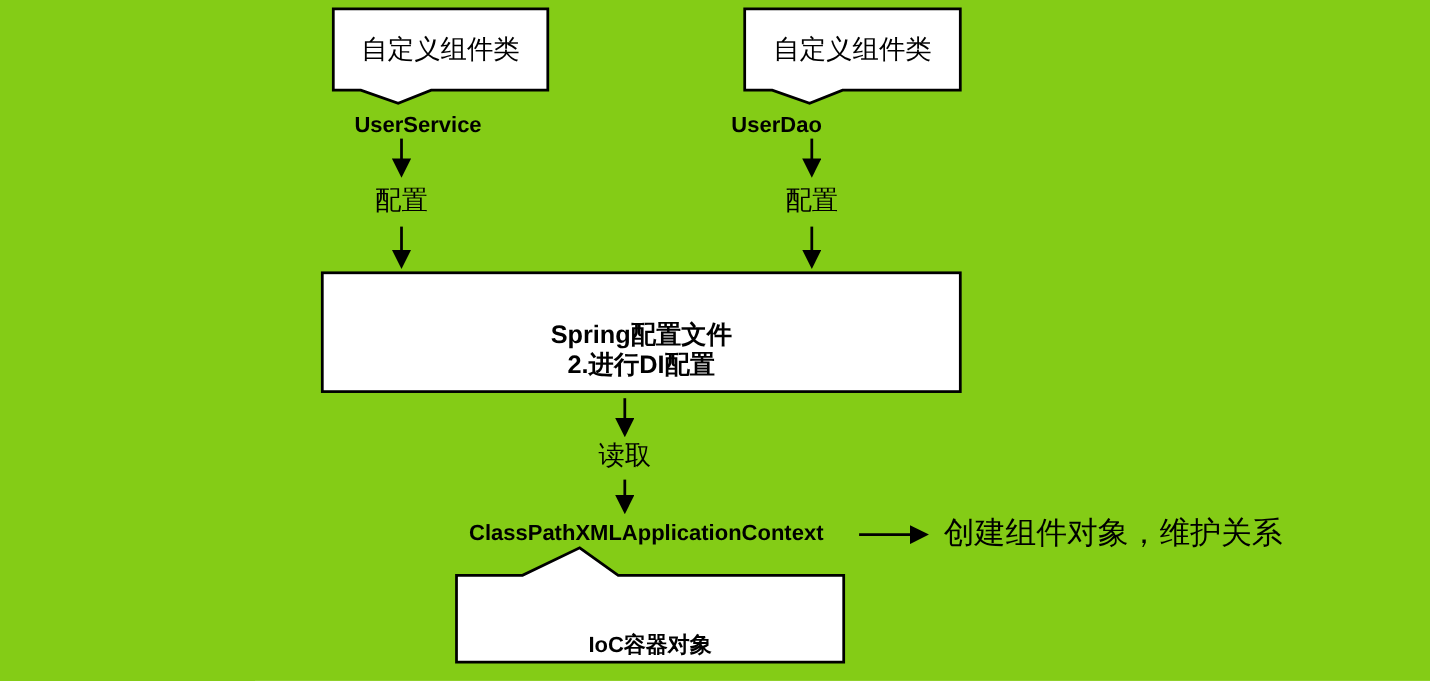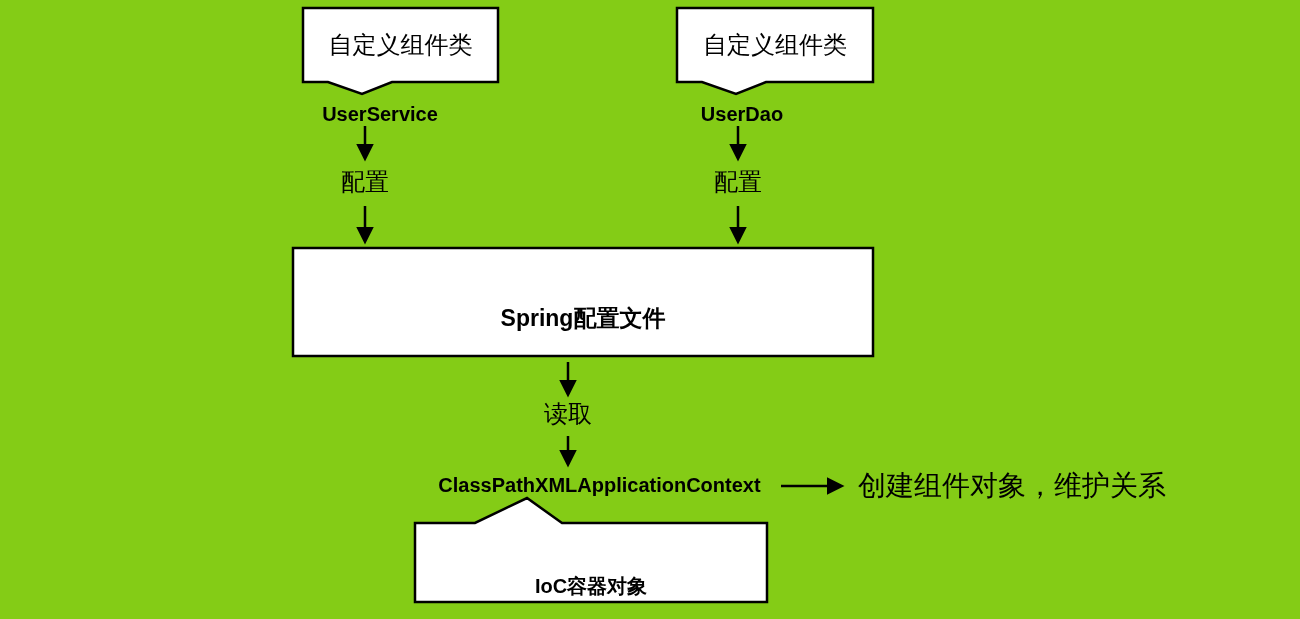--- a/index.html
+++ b/index.html
@@ -59,28 +59,29 @@
     <line x1="568" y1="362" x2="568" y2="394" stroke="#000000" stroke-width="2.5" marker-end="url(#arrowhead)"></line>
     <line x1="568" y1="436" x2="568" y2="464" stroke="#000000" stroke-width="2.5" marker-end="url(#arrowhead)"></line>
     <line x1="781" y1="486" x2="841" y2="486" stroke="#000000" stroke-width="2.5" marker-end="url(#arrowhead)"></line>
   </svg>
 
   <div class="lbl cn" style="left:303px;top:8px;width:195px;height:74px;">自定义组件类</div>
   <div class="lbl code" style="left:280px;top:101px;width:200px;height:26px;">UserService</div>
   <div class="lbl cn" style="left:315px;top:166px;width:100px;height:32px;">配置</div>
 
   <div class="lbl cn" style="left:677px;top:8px;width:196px;height:74px;">自定义组件类</div>
-  <div class="lbl code" style="left:642px;top:101px;width:200px;height:26px;">UserDao</div>
+  <div class="lbl code" style="left:606px;top:101px;width:200px;height:26px;">UserDao</div>
   <div class="lbl cn" style="left:688px;top:166px;width:100px;height:32px;">配置</div>
 
   <div class="springbox">
     <div>Spring配置文件</div>
+    <div>2.进行DI配置</div>
   </div>
 
   <div class="lbl cn" style="left:518px;top:398px;width:100px;height:32px;">读取</div>
 
-  <div class="lbl code" style="left:412px;top:471px;width:375px;height:28px;">ClassPathXMLApplicationContext</div>
+  <div class="lbl code" style="left:400px;top:471px;width:375px;height:28px;">ClassPathXMLApplicationContext</div>
 
   <div class="result">创建组件对象，维护关系</div>
 
   <div class="lbl code" style="left:415px;top:547px;width:352px;height:79px;">IoC容器对象</div>
 
 </div>
 
 </body></html>

